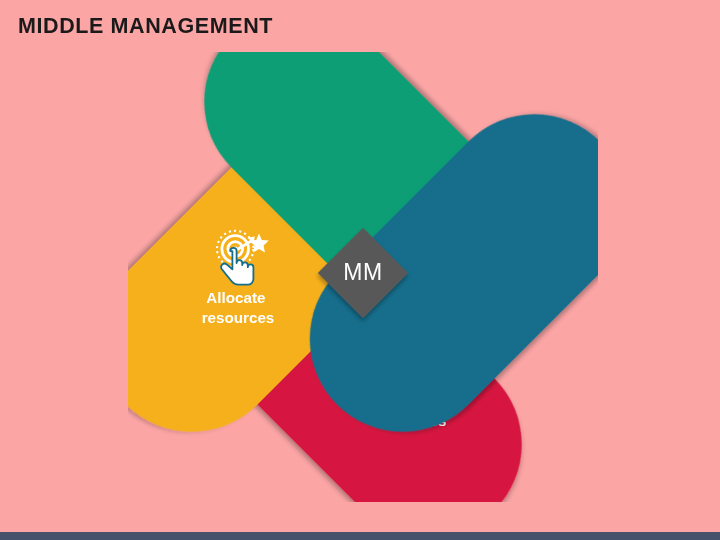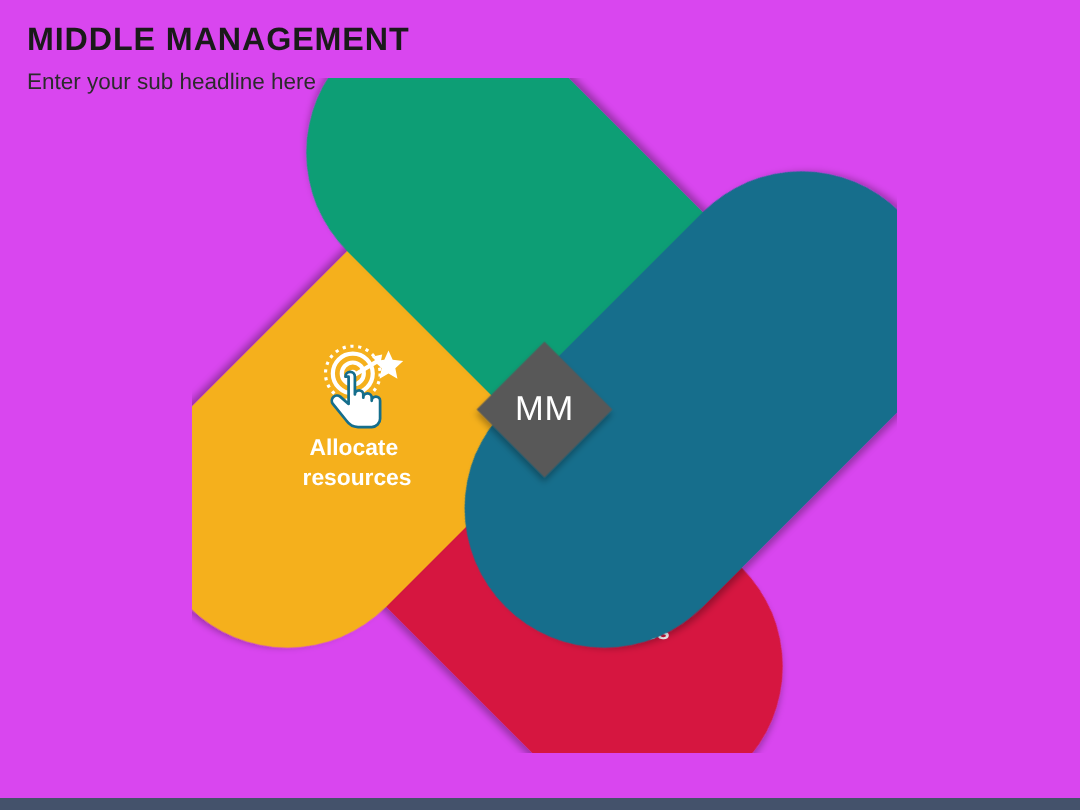--- a/index.html
+++ b/index.html
@@ -11,21 +11,21 @@
     height: 540px;
     background: #ffffff;
     font-family: "Liberation Sans", sans-serif;
     overflow: hidden;
     position: relative;
   }
 
   #slide {
     position: absolute;
     inset: 0;
-    background: #d946ef;
+    background: #fca5a5;
   }
 
   
   #header {
     position: absolute;
     left: 18px;
     top: 14px;
     width: 460px;
   }
   #title {
@@ -87,21 +87,20 @@
     background: #44526b;
   }
 </style>
 </head>
 <body>
 
 <div id="slide">
 
   <div id="header">
     <div id="title">MIDDLE MANAGEMENT</div>
-    <div id="subtitle">Enter your sub headline here</div>
   </div>
 
   <div id="diagram-wrap">
     <svg id="diagram" viewBox="0 0 470 450" xmlns="http://www.w3.org/2000/svg">
 
       <defs>
 
         <filter id="petalShadow" x="-25%" y="-25%" width="150%" height="150%">
           <feDropShadow dx="2.5" dy="3" stdDeviation="2.6" flood-color="#000000" flood-opacity="0.30"></feDropShadow>
         </filter>

